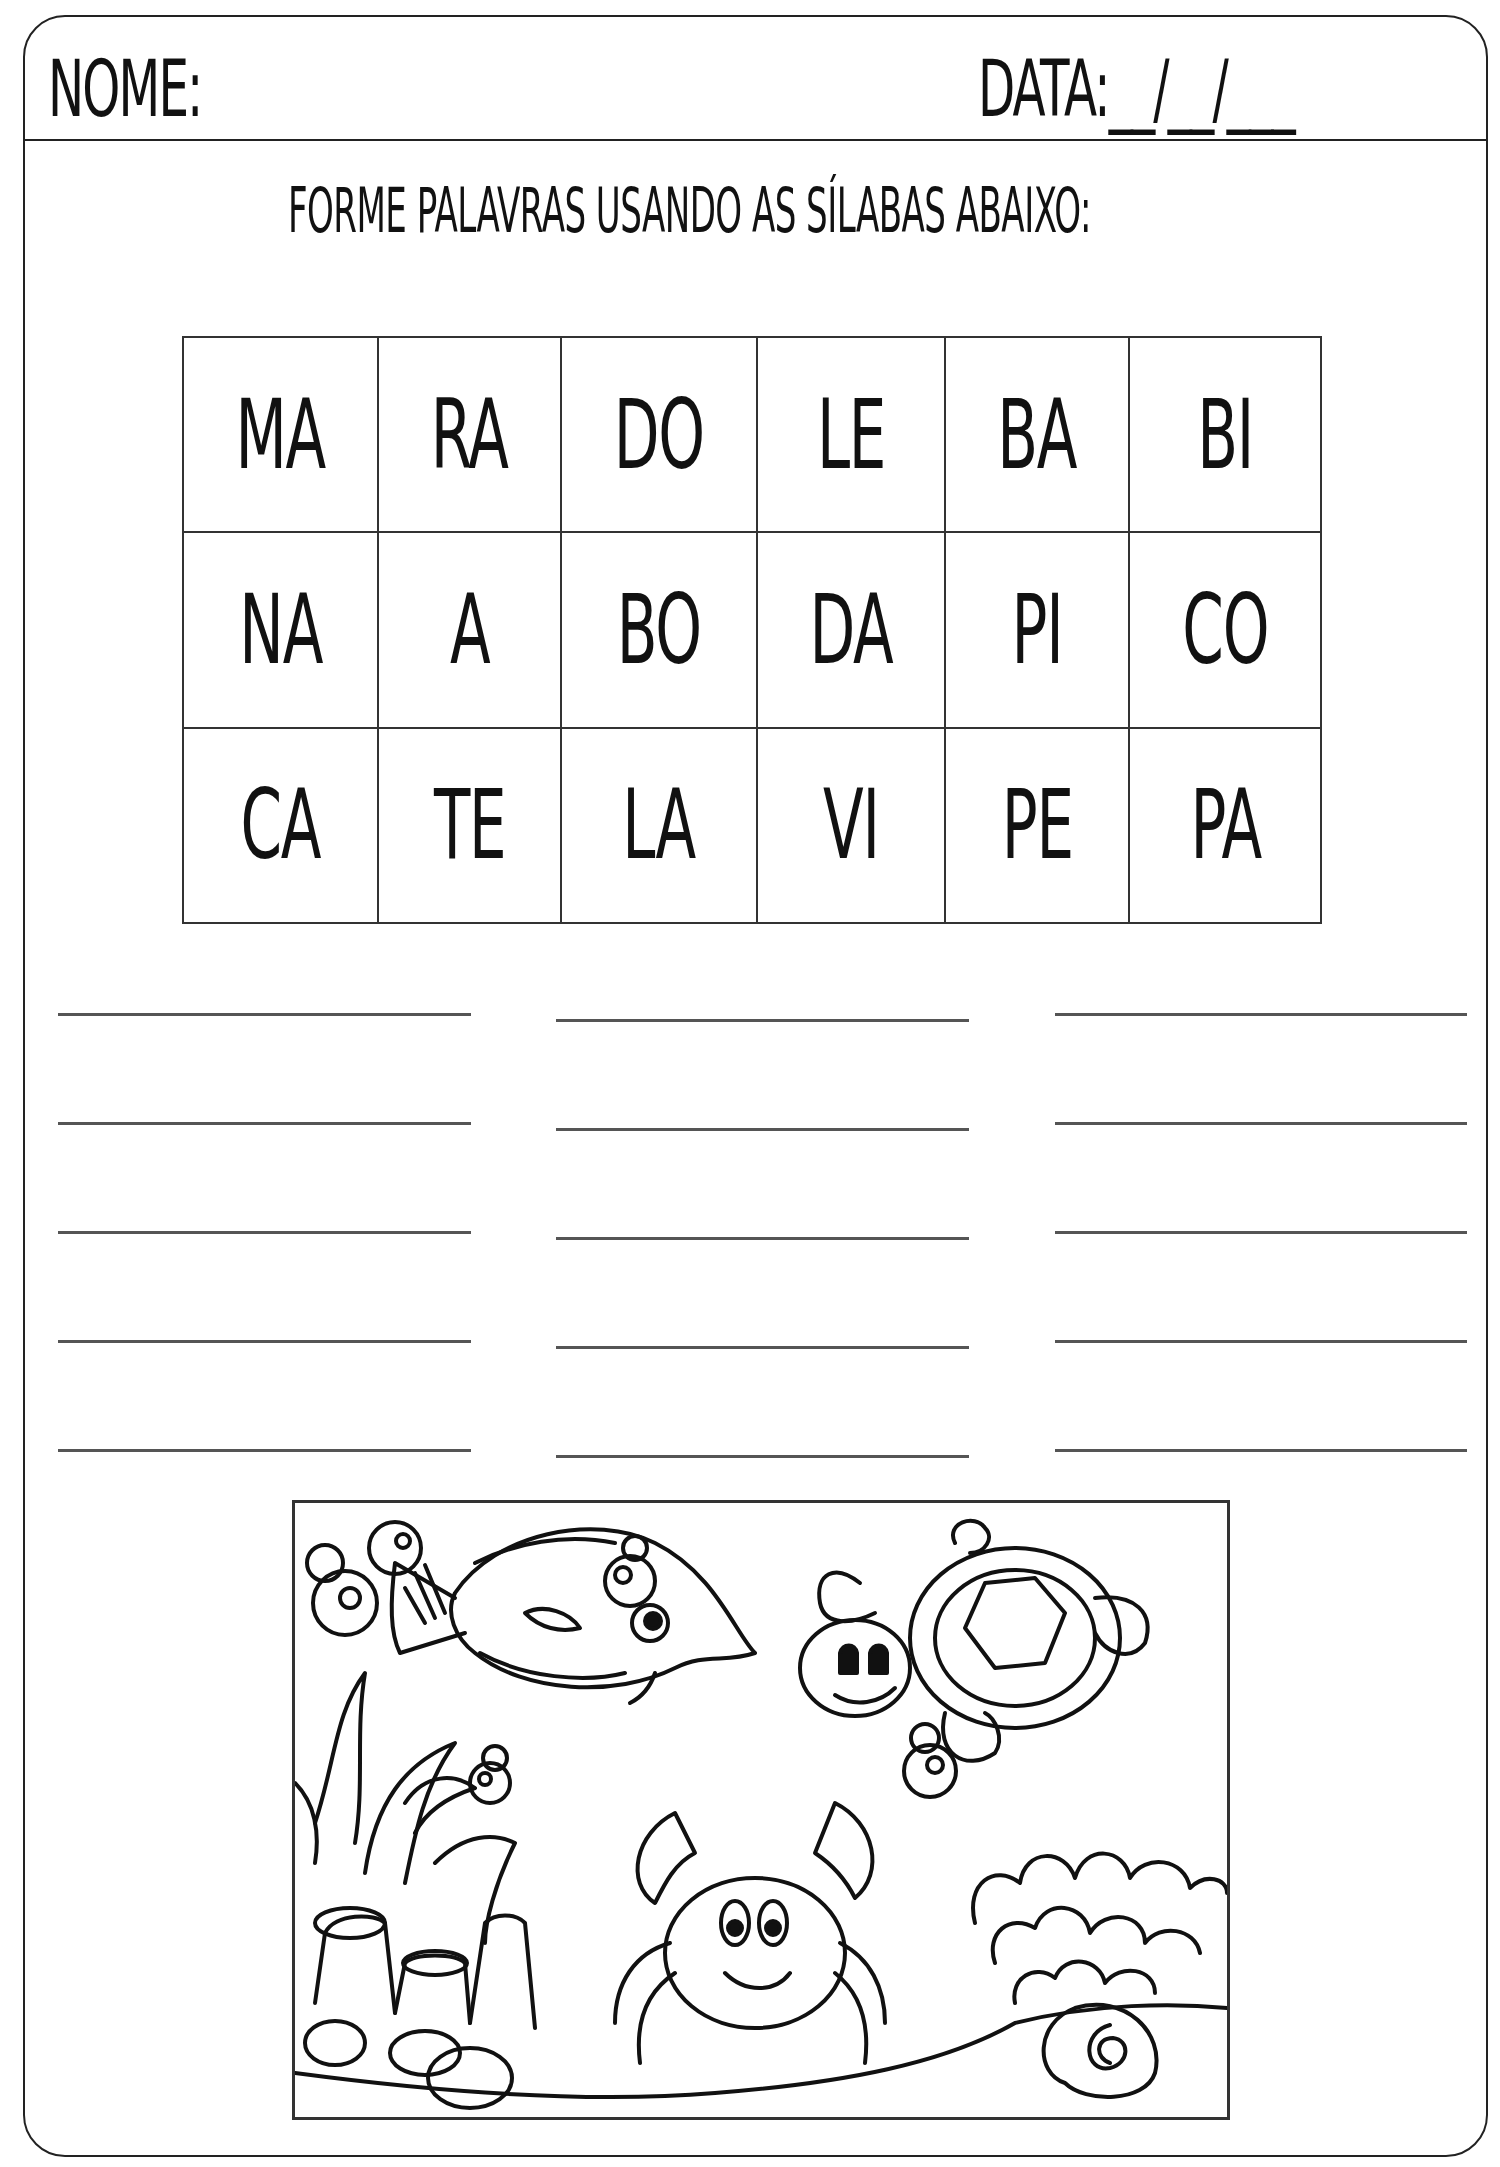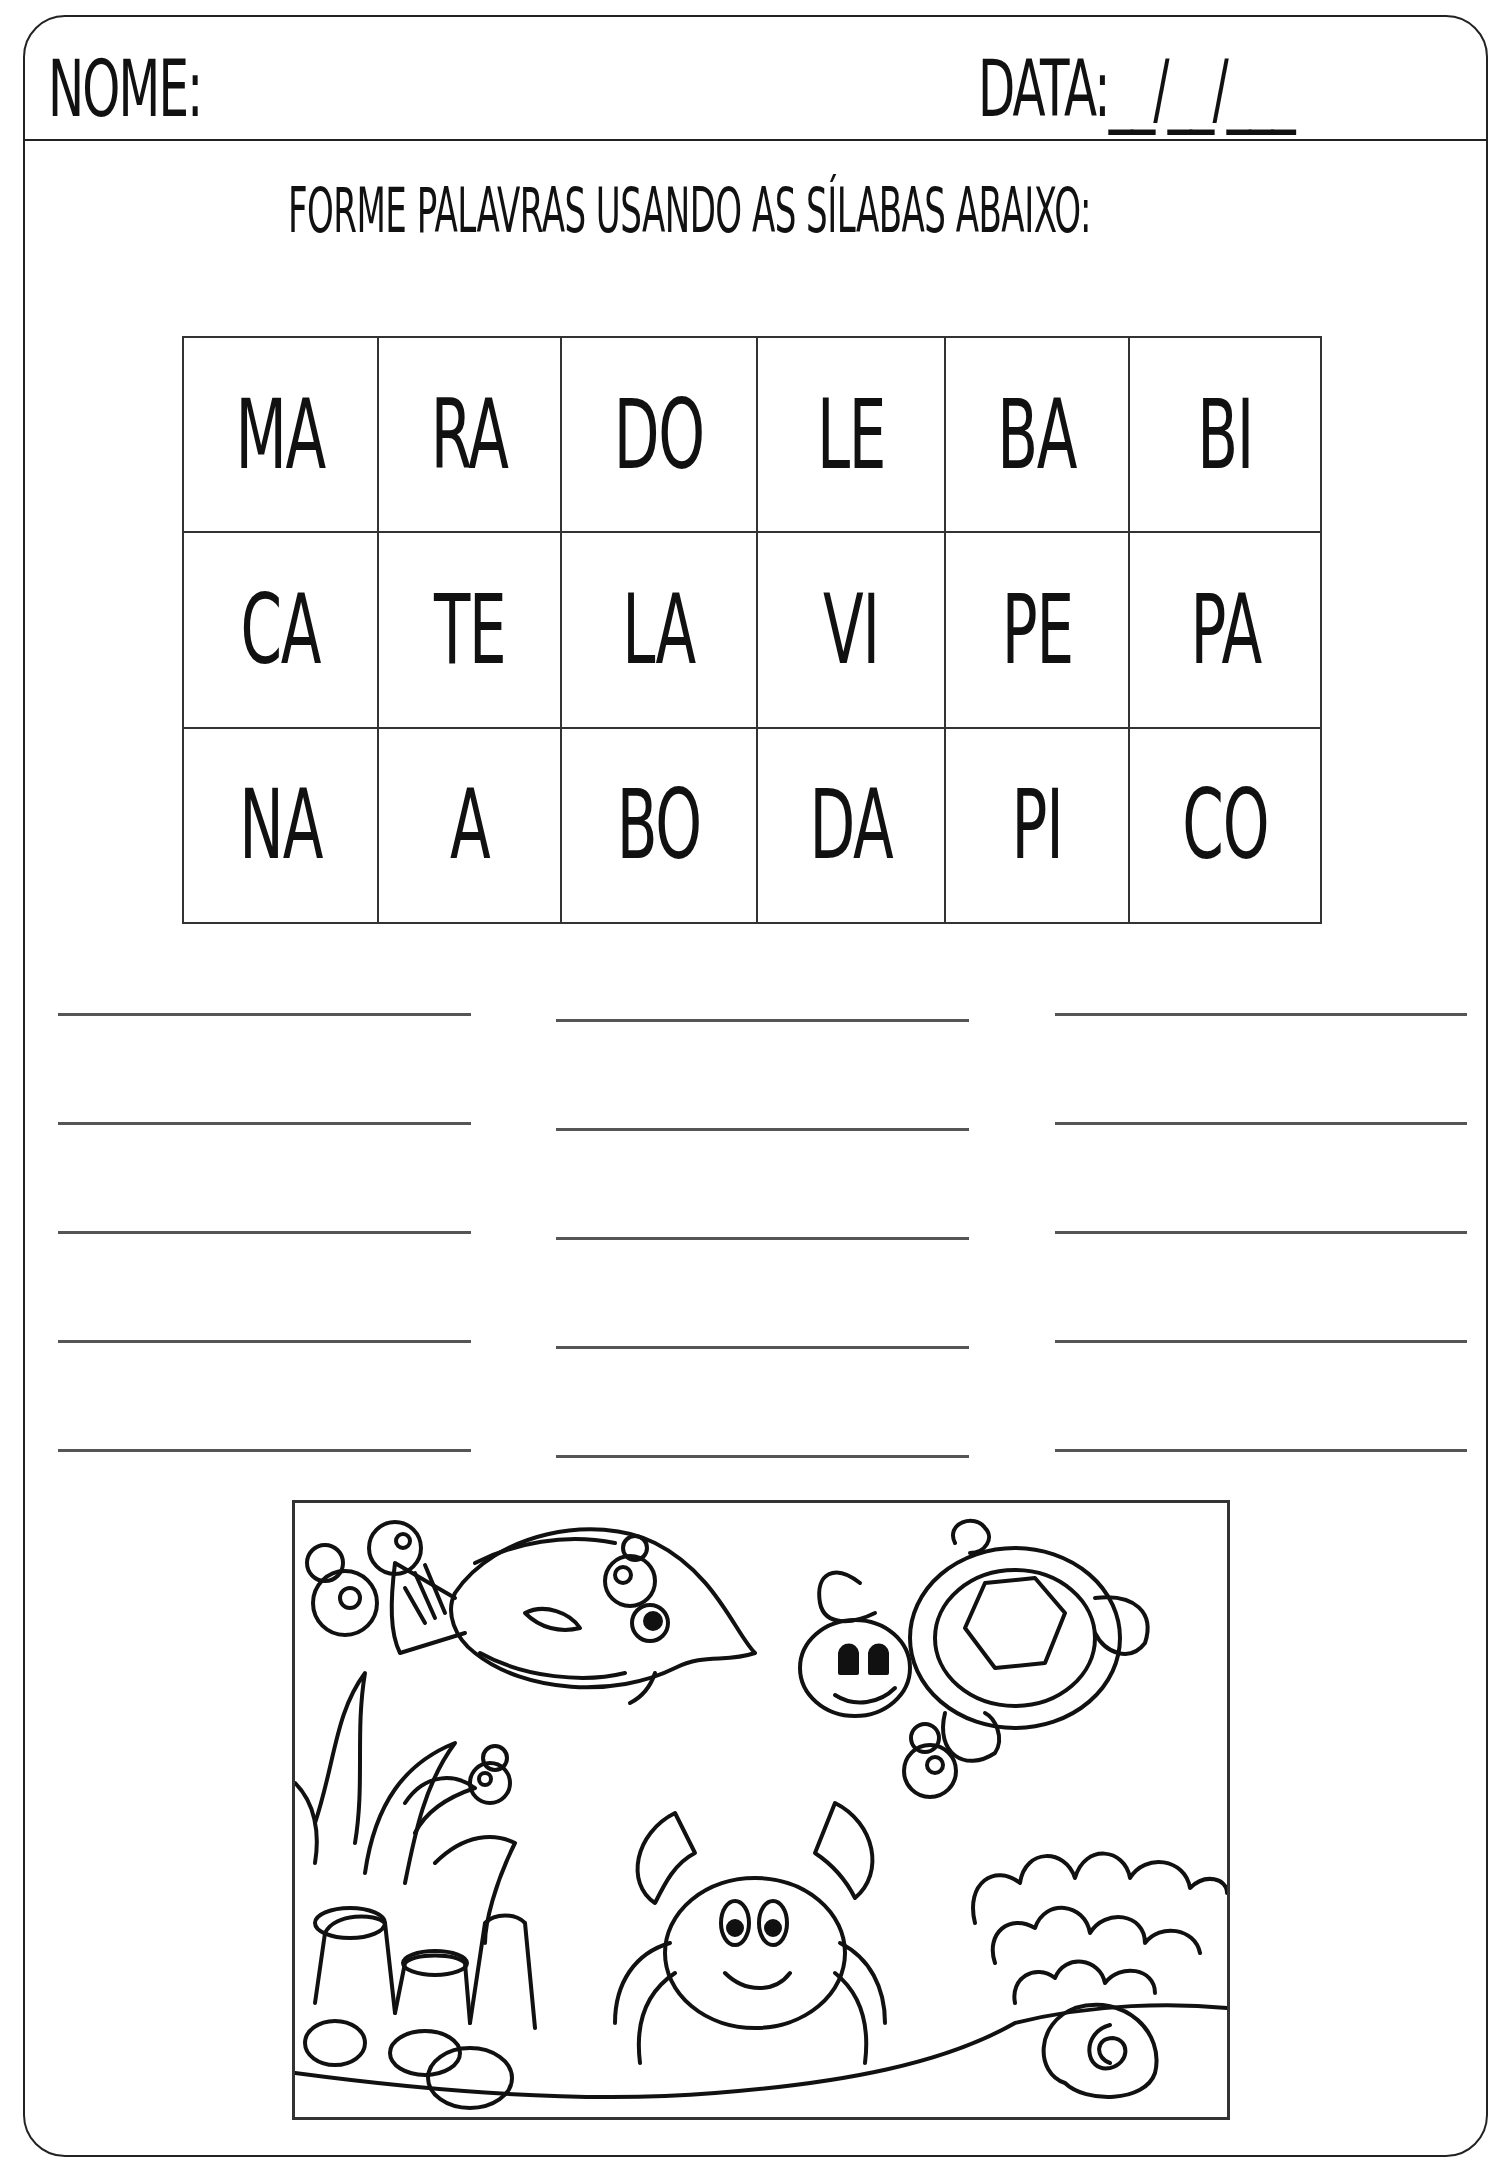--- a/index.html
+++ b/index.html
@@ -43,34 +43,34 @@
   <tbody>
       <tr>
     <td><span>MA</span></td>
     <td><span>RA</span></td>
     <td><span>DO</span></td>
     <td><span>LE</span></td>
     <td><span>BA</span></td>
     <td><span>BI</span></td>
   </tr>
   <tr>
+    <td><span>NA</span></td>
+    <td><span>A</span></td>
+    <td><span>BO</span></td>
+    <td><span>DA</span></td>
+    <td><span>PI</span></td>
+    <td><span>CO</span></td>
+  </tr>
+  <tr>
     <td><span>CA</span></td>
     <td><span>TE</span></td>
     <td><span>LA</span></td>
     <td><span>VI</span></td>
     <td><span>PE</span></td>
     <td><span>PA</span></td>
-  </tr>
-  <tr>
-    <td><span>NA</span></td>
-    <td><span>A</span></td>
-    <td><span>BO</span></td>
-    <td><span>DA</span></td>
-    <td><span>PI</span></td>
-    <td><span>CO</span></td>
   </tr>
 </tbody>
   </table>
 
 <div>
   <div class="wline" style="left:58px;top:1013px;width:413px"></div>
   <div class="wline" style="left:556px;top:1019px;width:413px"></div>
   <div class="wline" style="left:1055px;top:1013px;width:412px"></div>
 
   <div class="wline" style="left:58px;top:1122px;width:413px"></div>

